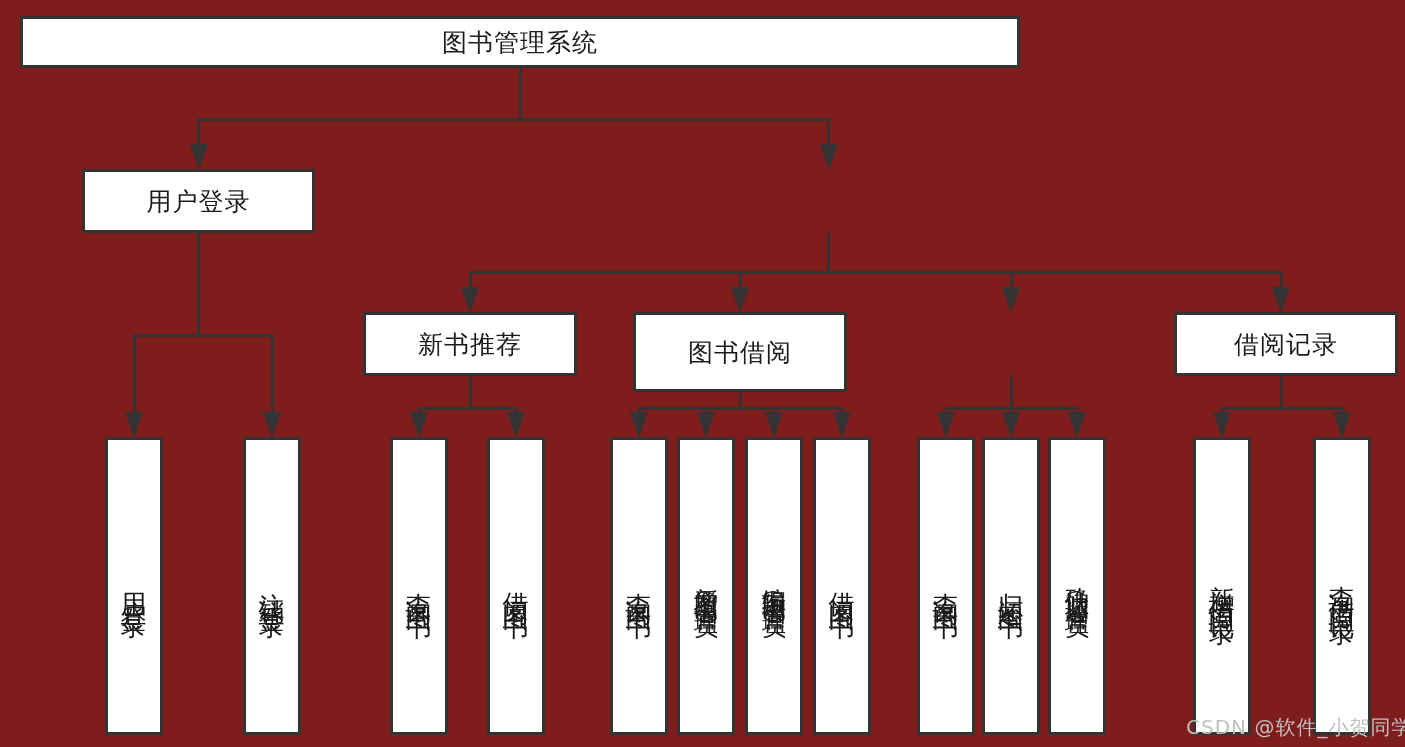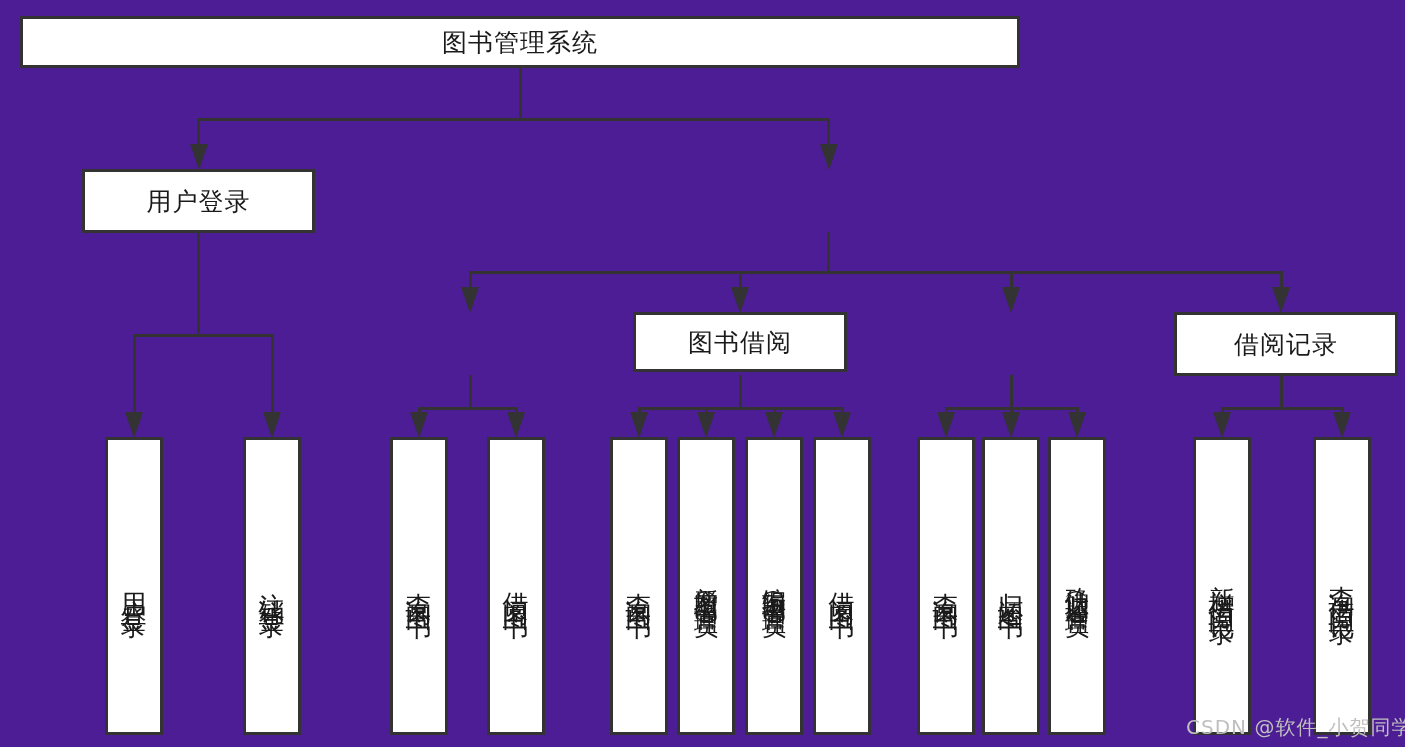--- a/index.html
+++ b/index.html
@@ -5,21 +5,21 @@
   html, body {
     margin: 0;
     padding: 0;
     background: #ffffff;
     font-family: "DejaVu Sans", "Liberation Sans", sans-serif;
   }
   #canvas {
     position: relative;
     width: 1405px;
     height: 747px;
-    background: #4c1d95;
+    background: #7f1d1d;
     overflow: hidden;
   }
   .node {
     position: absolute;
     background: #ffffff;
     border: 3px solid #333333;
     box-sizing: border-box;
     display: flex;
     align-items: center;
     justify-content: center;
@@ -42,21 +42,21 @@
   }
   .node.v.long span {
     font-size: 24px;
     letter-spacing: 4px;
   }
   
   #n-root    { left: 20px;   top: 16px;  width: 1000px; height: 52px; }
   #n-login   { left: 82px;   top: 169px; width: 233px;  height: 64px; }
   #n-mgmt    { left: 712px;  top: 169px; width: 233px;  height: 64px; }
   #n-newrec  { left: 363px;  top: 312px; width: 214px;  height: 64px; }
-  #n-borrow  { left: 633px;  top: 312px; width: 214px;  height: 60px; }
+  #n-borrow  { left: 633px;  top: 312px; width: 214px;  height: 80px; }
   #n-current { left: 904px;  top: 312px; width: 214px;  height: 64px; }
   #n-records { left: 1174px; top: 312px; width: 224px;  height: 64px; }
   
   .node.v { top: 437px; width: 58px; height: 298px; }
   #n-a1 { left: 105px; }
   #n-a2 { left: 243px; }
   #n-b1 { left: 390px; }
   #n-b2 { left: 487px; }
   #n-c1 { left: 610px; }
   #n-c2 { left: 677px; }
@@ -94,20 +94,23 @@
 <div id="canvas">
 
   <div class="node h" id="n-root">
     <span>图书管理系统</span>
   </div>
 
   <div class="node h" id="n-login">
     <span>用户登录</span>
   </div>
 
+  <div class="node h" id="n-newrec">
+    <span>新书推荐</span>
+  </div>
   <div class="node h" id="n-borrow">
     <span>图书借阅</span>
   </div>
   <div class="node h" id="n-records">
     <span>借阅记录</span>
   </div>
 
   <div class="node v" id="n-a1">
     <span>用户登录</span>
   </div>

